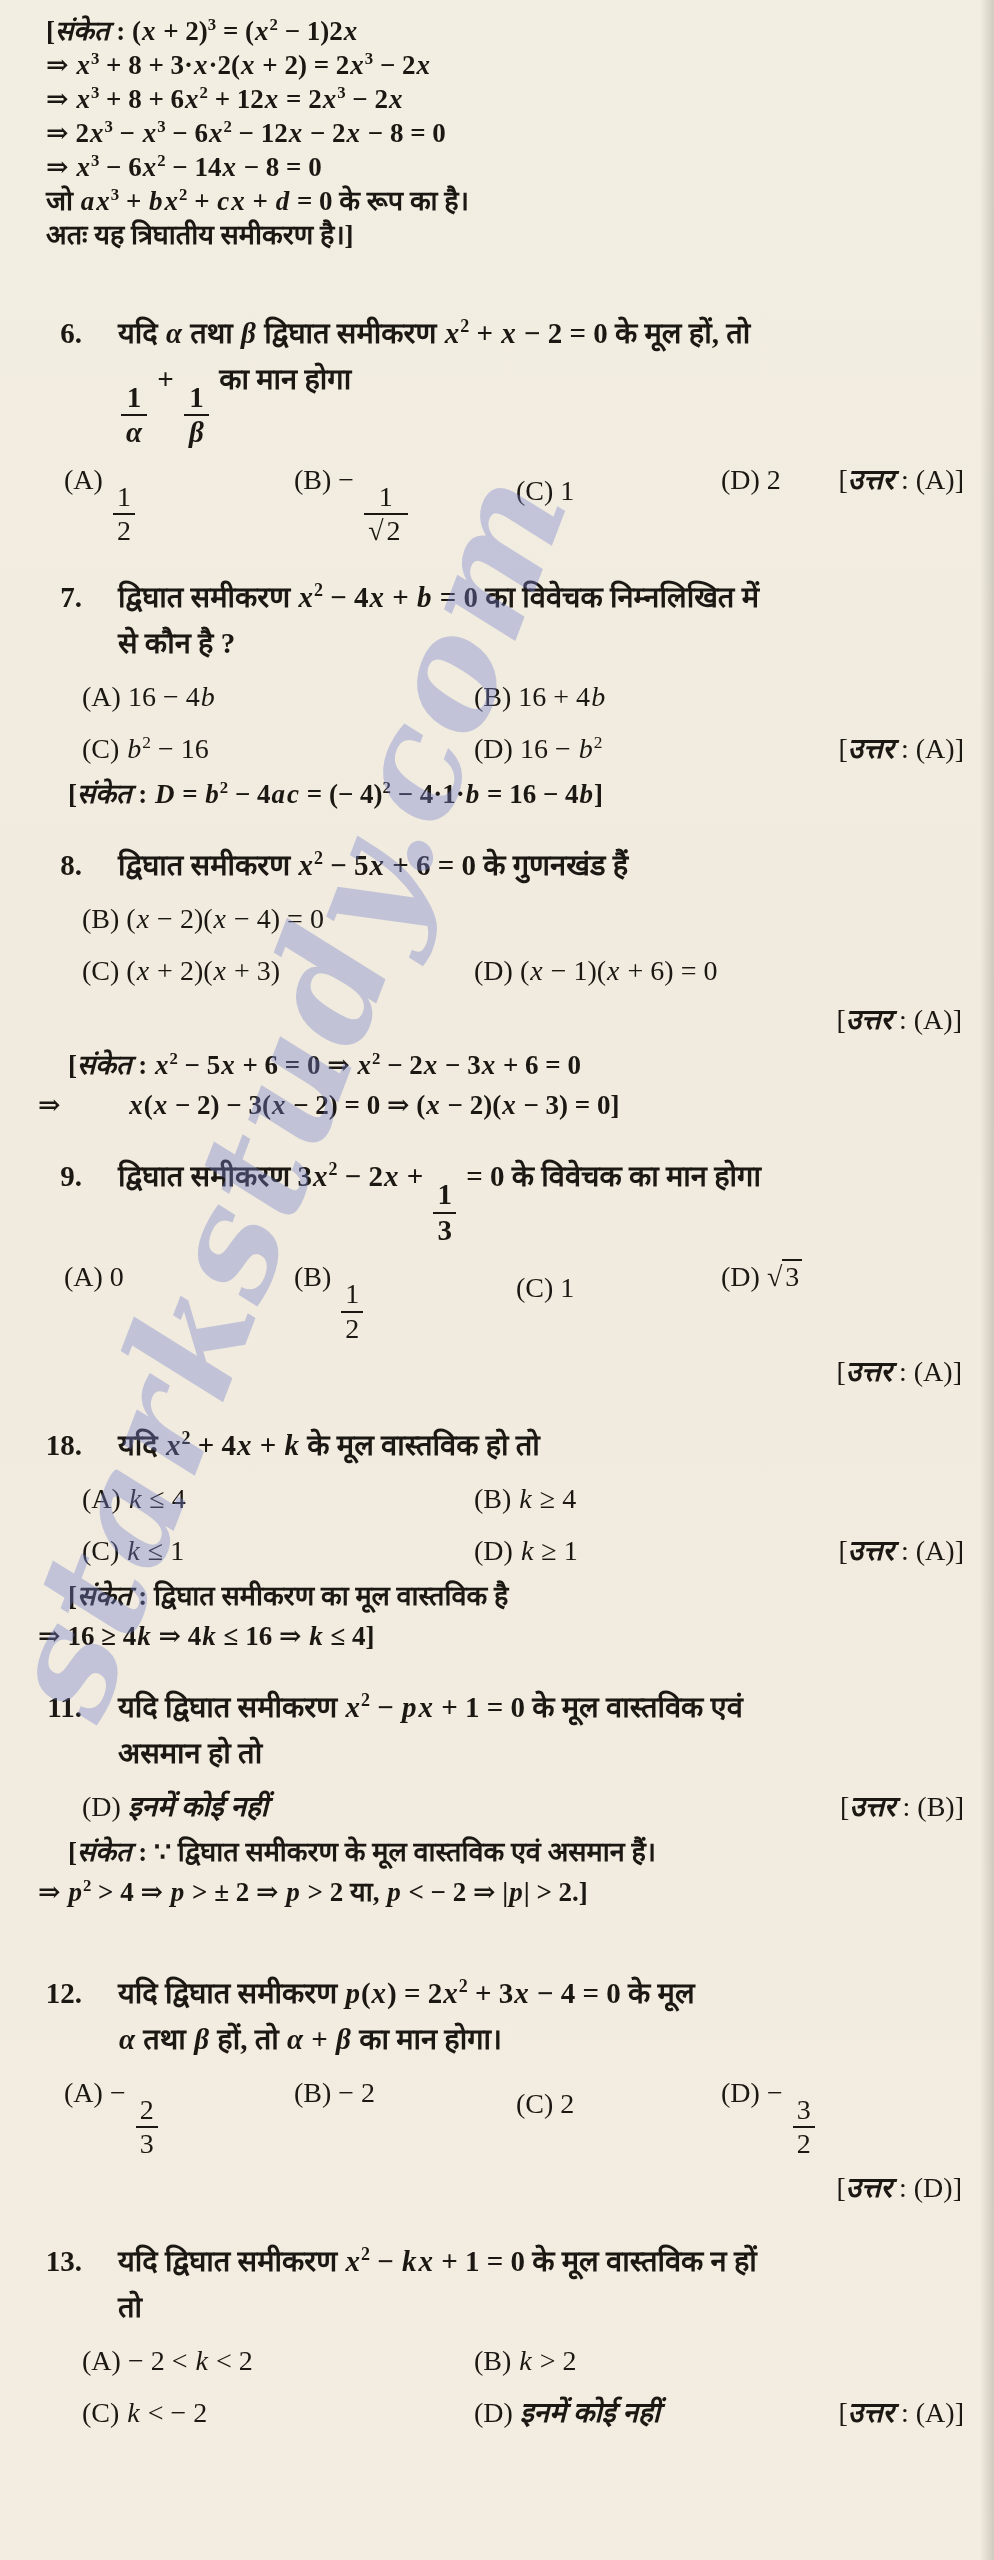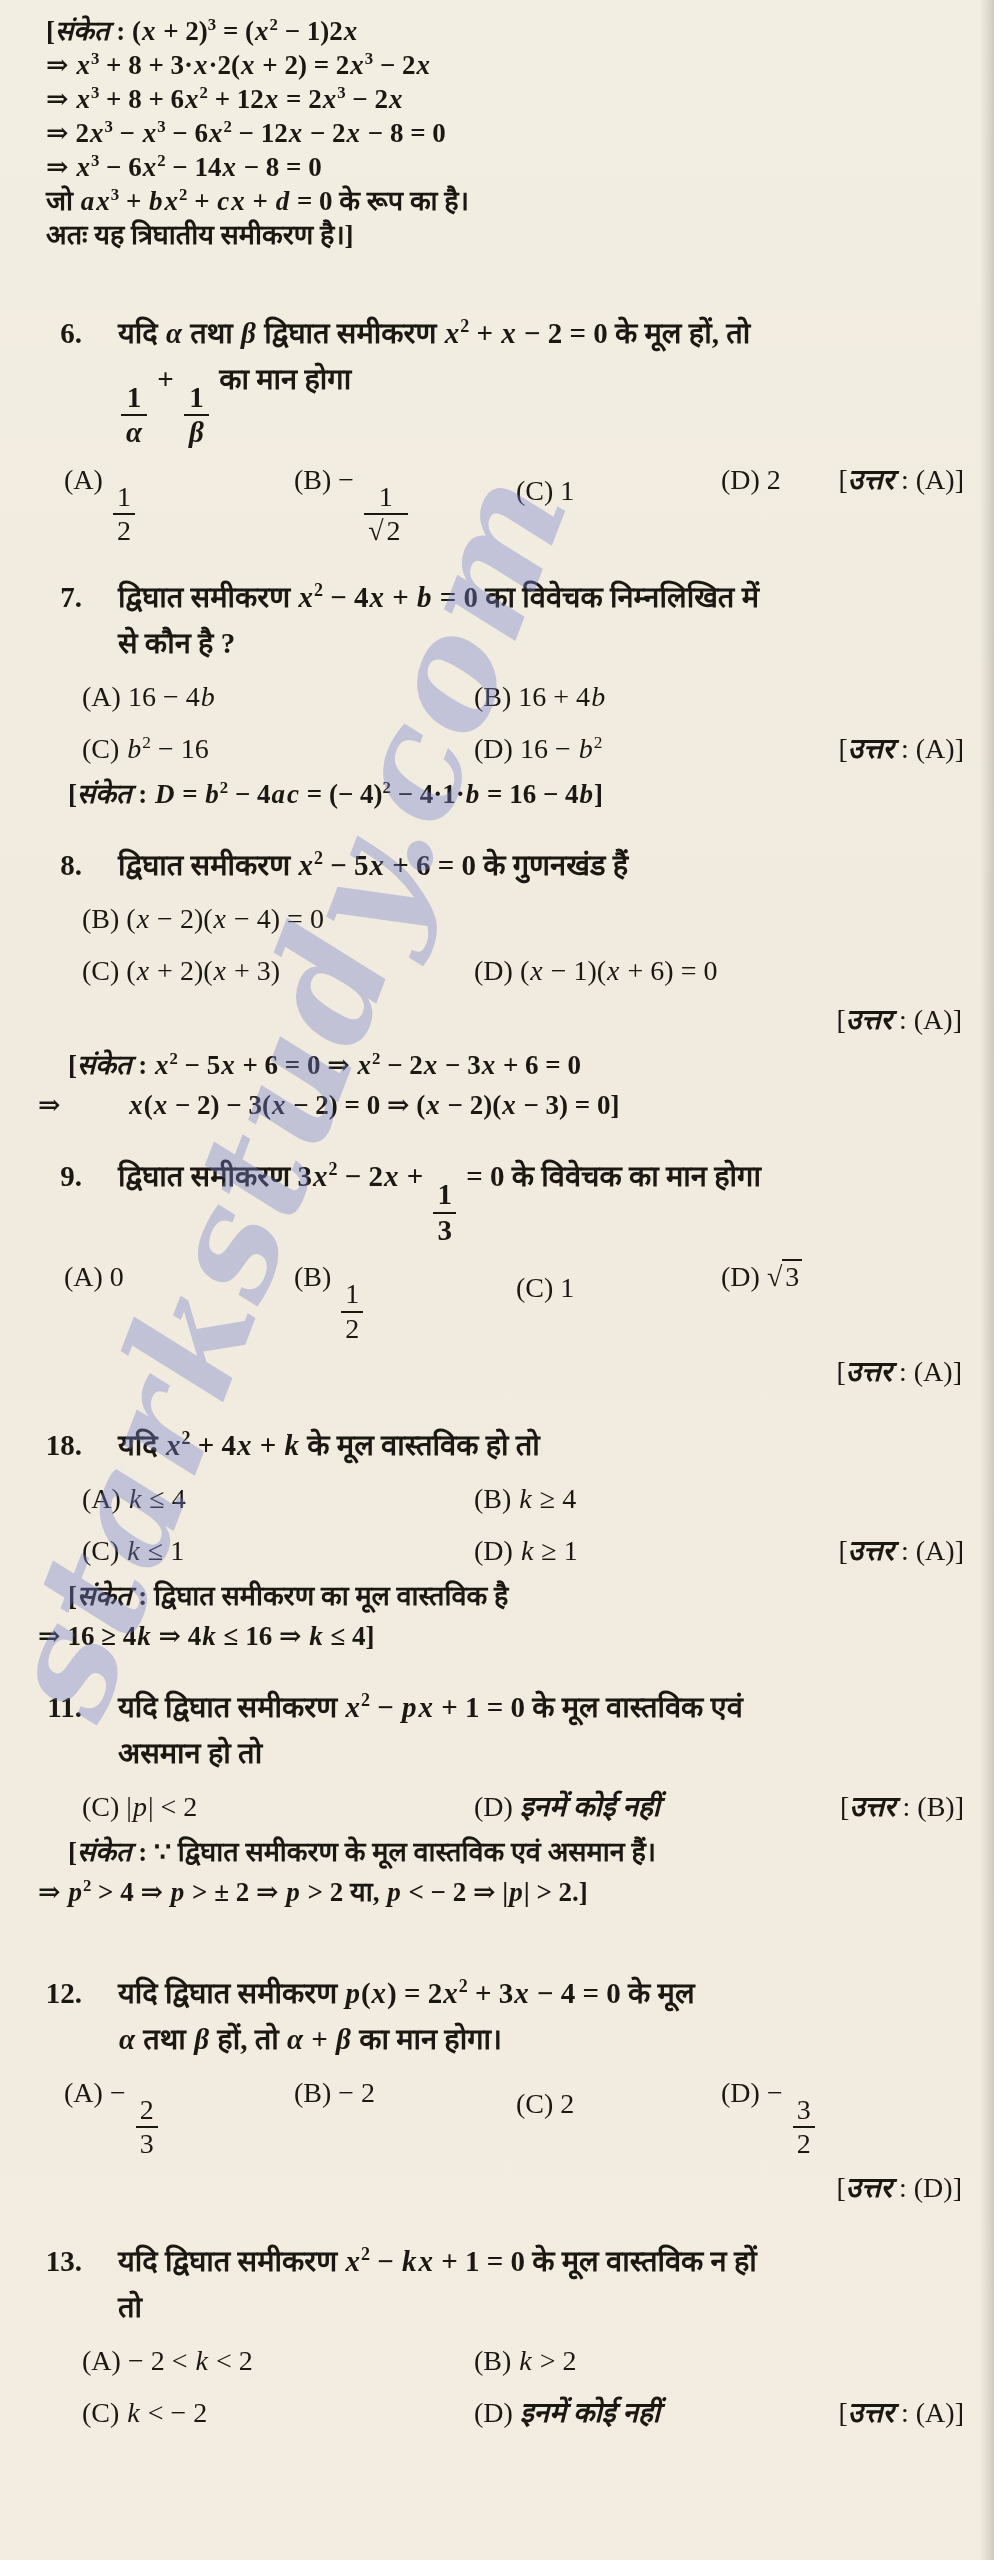--- a/index.html
+++ b/index.html
@@ -192,21 +192,20 @@
 
   <section class="q">
     <div class="qhead">
       <span class="qnum">11.</span>
       <div class="qtext">
         <div class="qline">यदि द्विघात समीकरण <span class="m"><i>x</i><sup>2</sup> − <i>p</i><i>x</i> + 1 = 0</span> के मूल वास्तविक एवं</div>
         <div class="qline">असमान हो तो</div>
       </div>
     </div>
     <div class="orow orow2">
-      <span class="opt">(C) <span class="m">|<i>p</i>| &lt; 2</span></span>
       <span class="opt">(D) <b>इनमें कोई नहीं</b></span>
       <span class="ans">[<b>उत्तर</b> : (B)]</span>
     </div>
     <div class="hintblock">
       <div class="hintline">[<b>संकेत</b> : ∵ द्विघात समीकरण के मूल वास्तविक एवं असमान हैं।</div>
       <div class="hintline cont">⇒ <span class="m"><i>p</i><sup>2</sup> &gt; 4 ⇒ <i>p</i> &gt; ± 2 ⇒ <i>p</i> &gt; 2</span> या, <span class="m"><i>p</i> &lt; − 2 ⇒ |<i>p</i>| &gt; 2.]</span></div>
     </div>
   </section>
 
   <section class="q mt-big">

